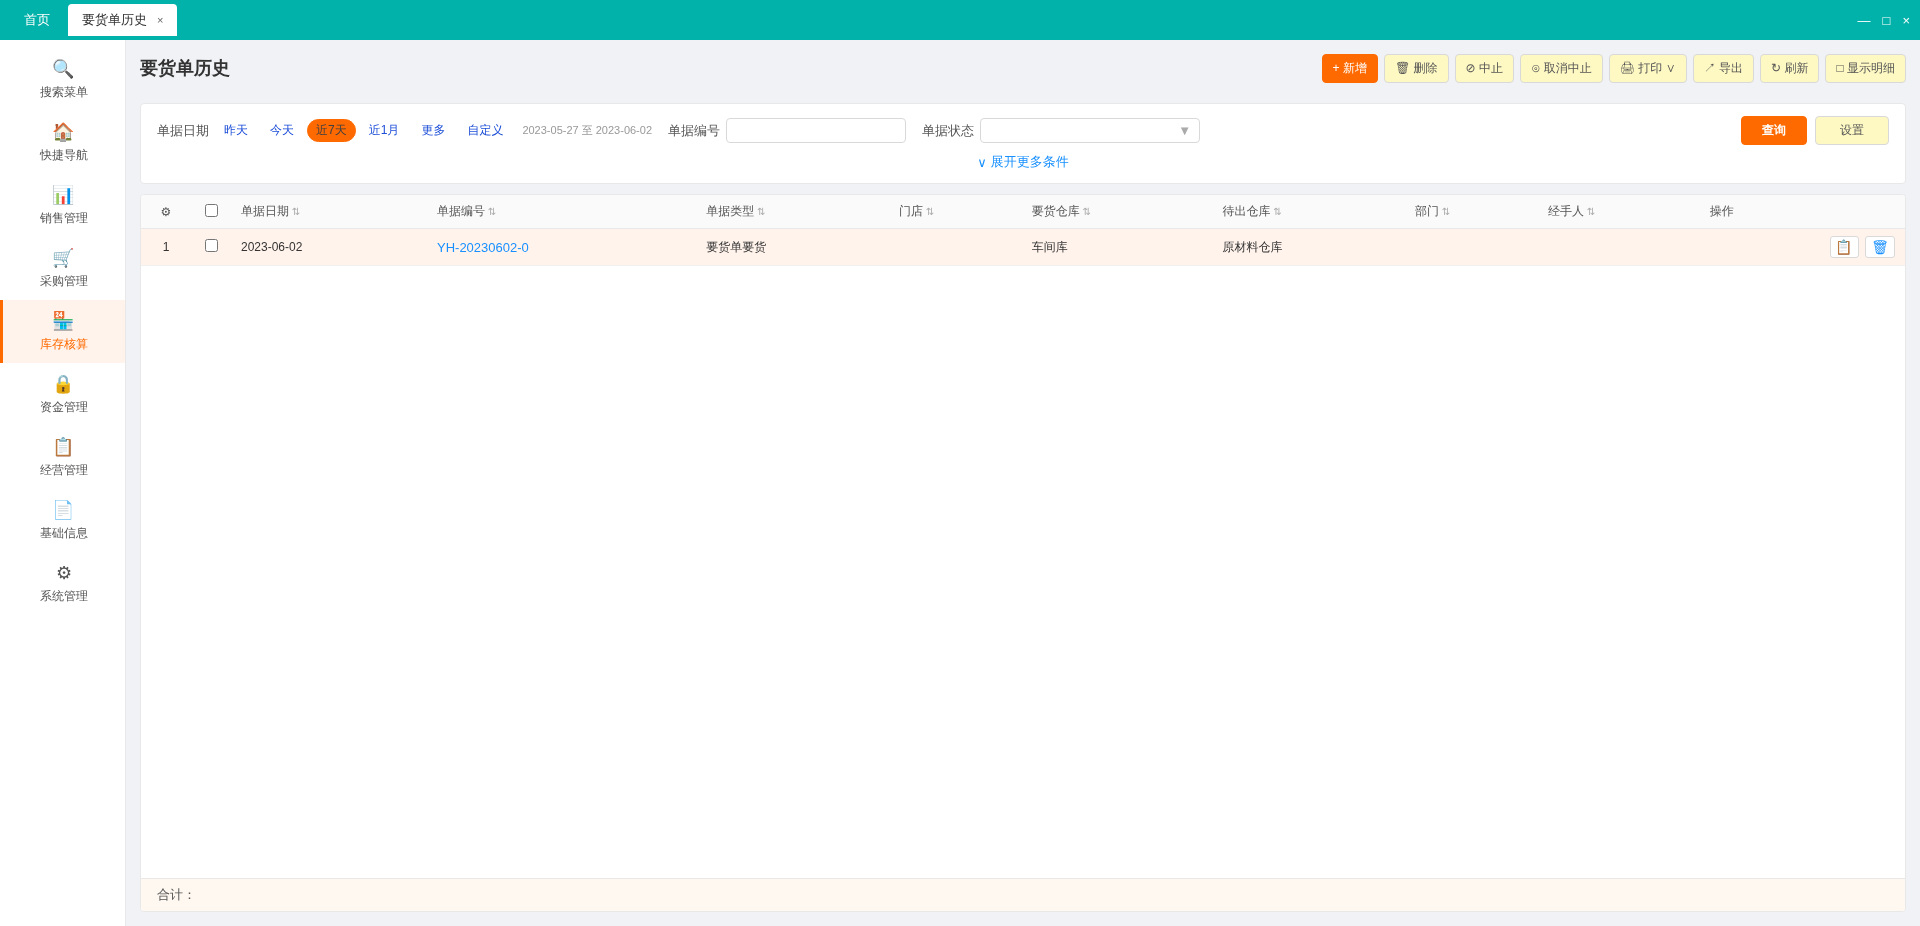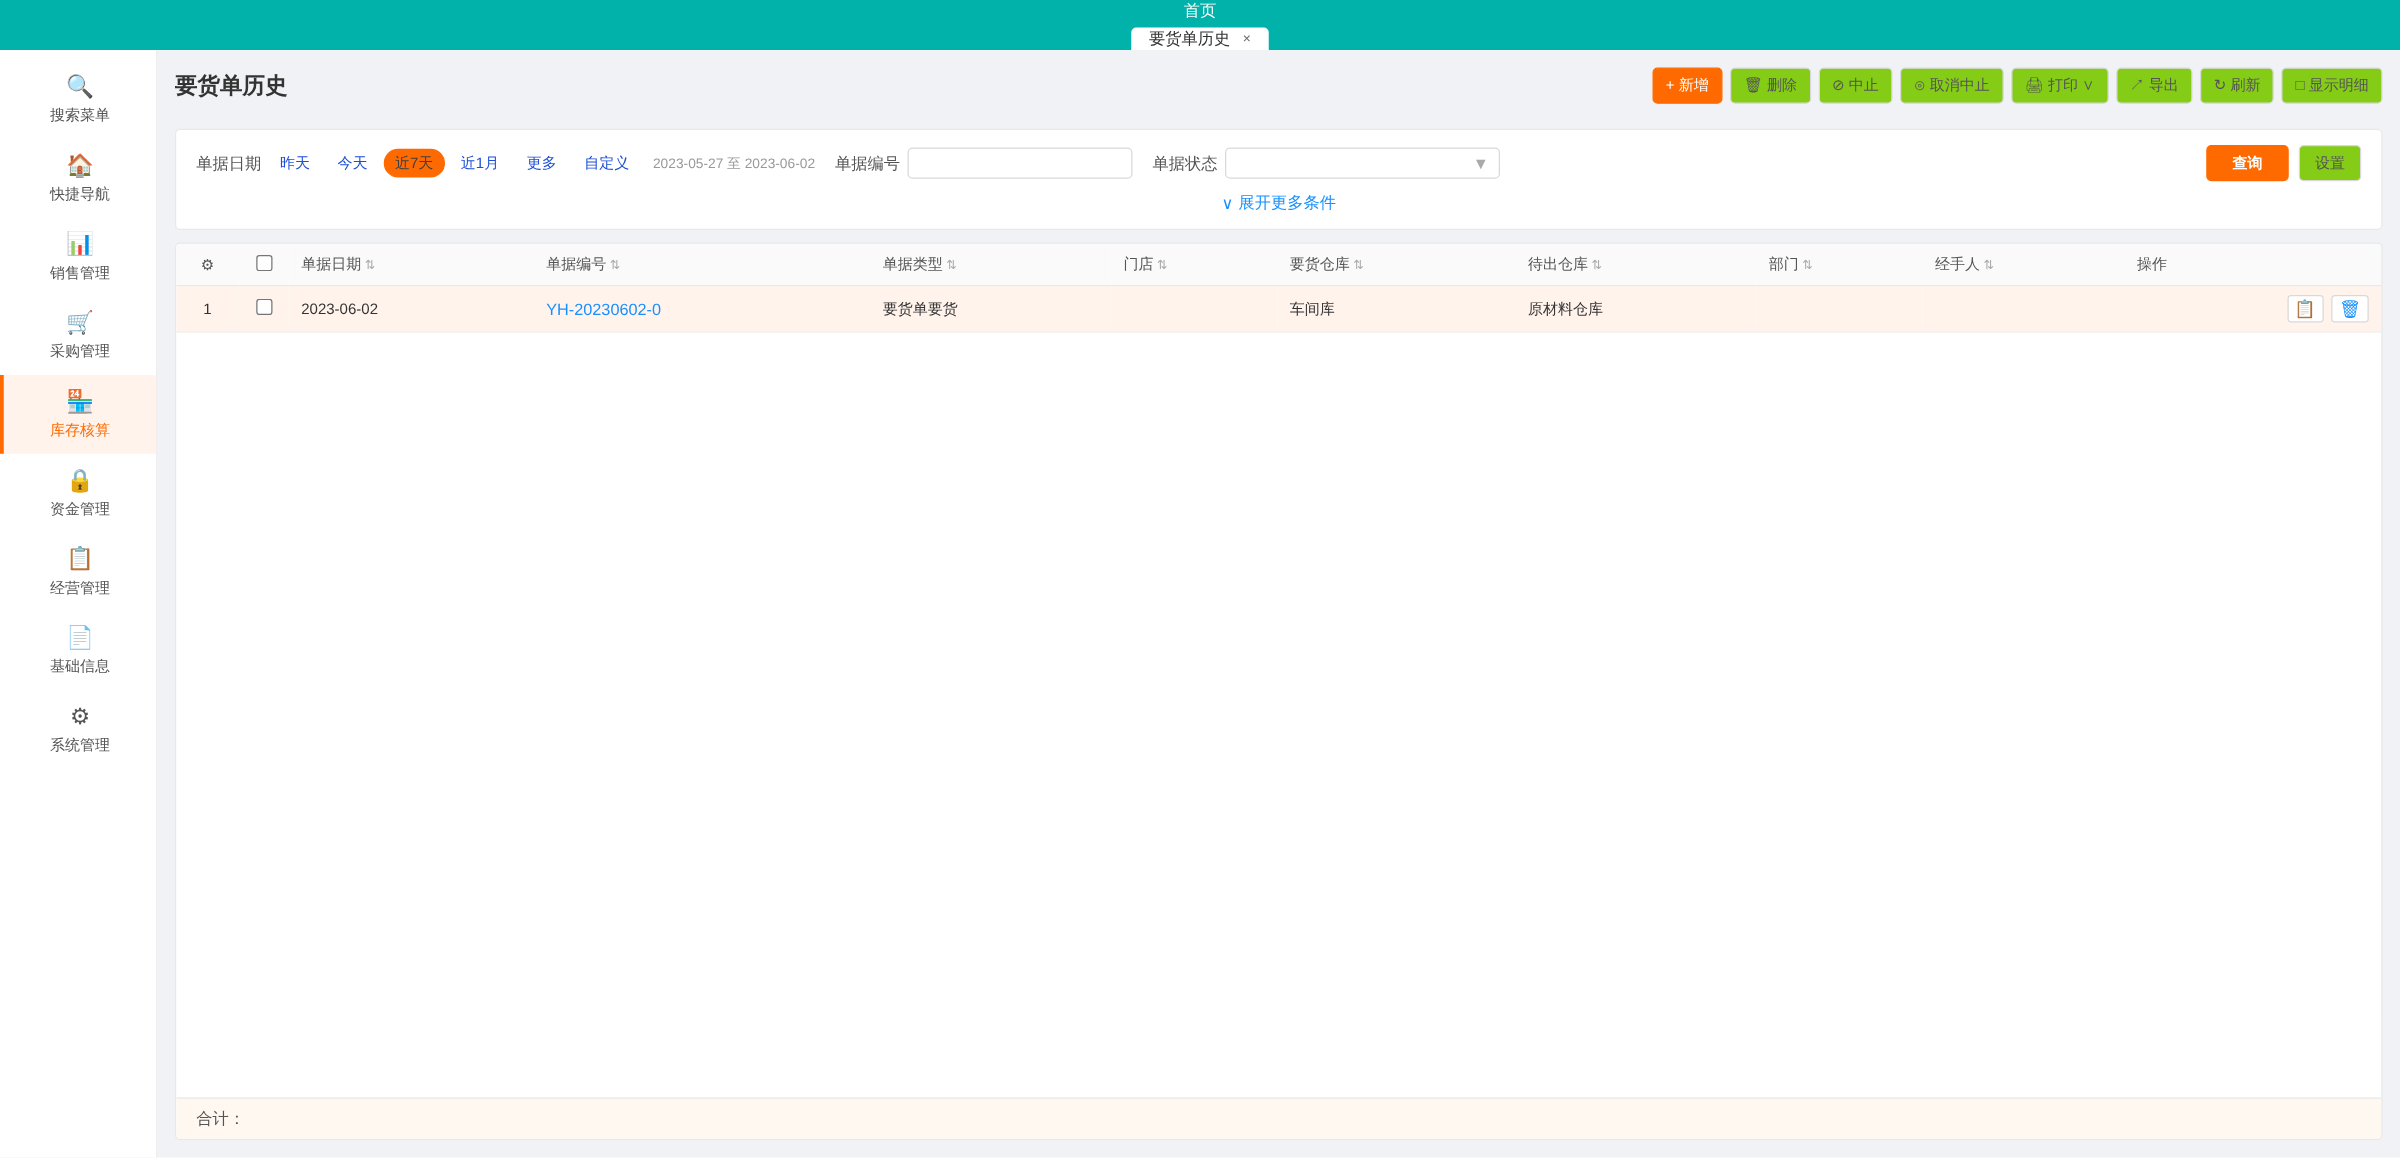--- a/index.html
+++ b/index.html
@@ -7,21 +7,20 @@
 
     
     .top-bar {
       height: 40px;
       background: #00b2a9;
       display: flex;
       align-items: center;
       padding: 0 10px;
       gap: 4px;
       flex-shrink: 0;
-      flex-direction: column;
     }
     .top-tab {
       height: 32px;
       padding: 0 14px;
       border-radius: 4px 4px 0 0;
       display: flex;
       align-items: center;
       gap: 6px;
       cursor: pointer;
       color: #fff;
@@ -114,21 +113,21 @@
       margin-bottom: 10px;
       flex-wrap: wrap;
     }
     .toolbar-btn {
       display: flex;
       align-items: center;
       gap: 3px;
       padding: 5px 10px;
       border: 1px solid #d9d9d9;
       border-radius: 4px;
-      background: #84cc16;
+      background: #fef9c3;
       cursor: pointer;
       color: #555;
       font-size: 12px;
       white-space: nowrap;
     }
     .toolbar-btn.primary {
       background: #ff6a00;
       border-color: #ff6a00;
       color: #fff;
     }
@@ -430,21 +429,21 @@
         <div class="filter-item">
           <span class="filter-label">单据状态</span>
           <div class="filter-select-wrap" style="width:220px;">
             <span></span>
             <span style="color:#aaa;">▼</span>
           </div>
         </div>
 
         <div style="margin-left:auto; display:flex; gap:8px;">
           <button class="toolbar-btn primary" style="padding:5px 20px;font-weight:bold;">查询</button>
-          <button class="toolbar-btn" style="padding:5px 12px;">设置</button>
+          <button class="toolbar-btn" style="padding:5px 24px;">设置</button>
         </div>
       </div>
 
       <div class="expand-more">
         <span>∨</span>
         <span>展开更多条件</span>
       </div>
     </div>
 
     <div class="table-wrap">

